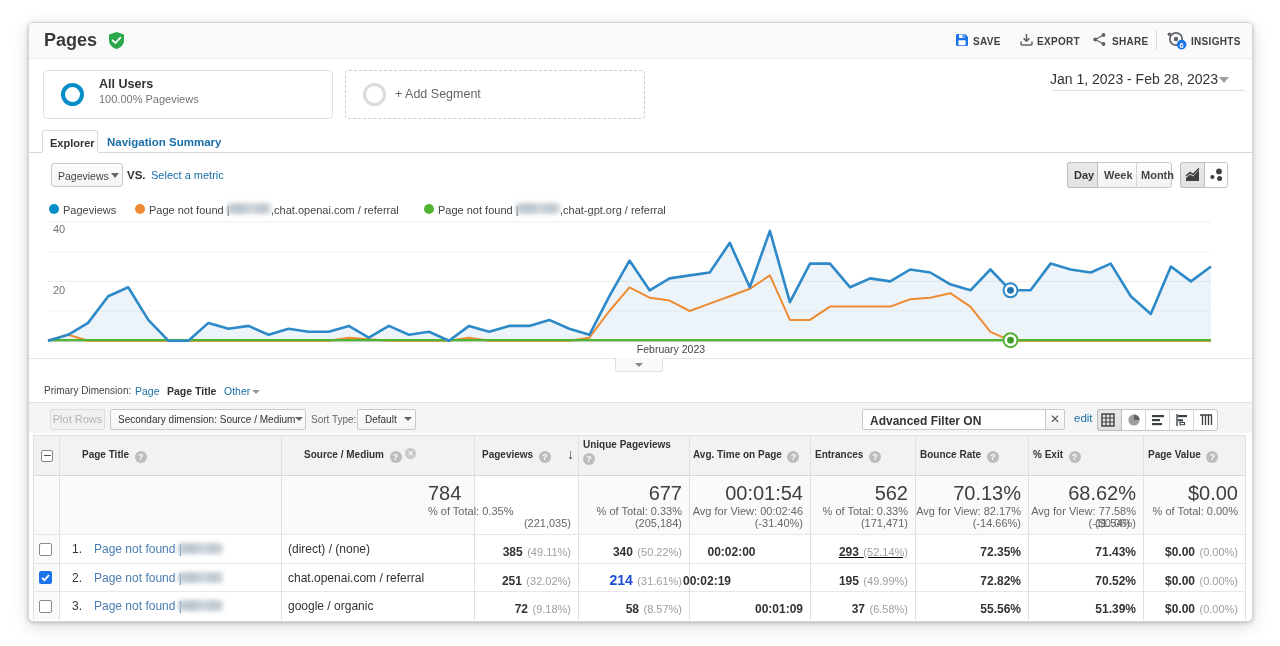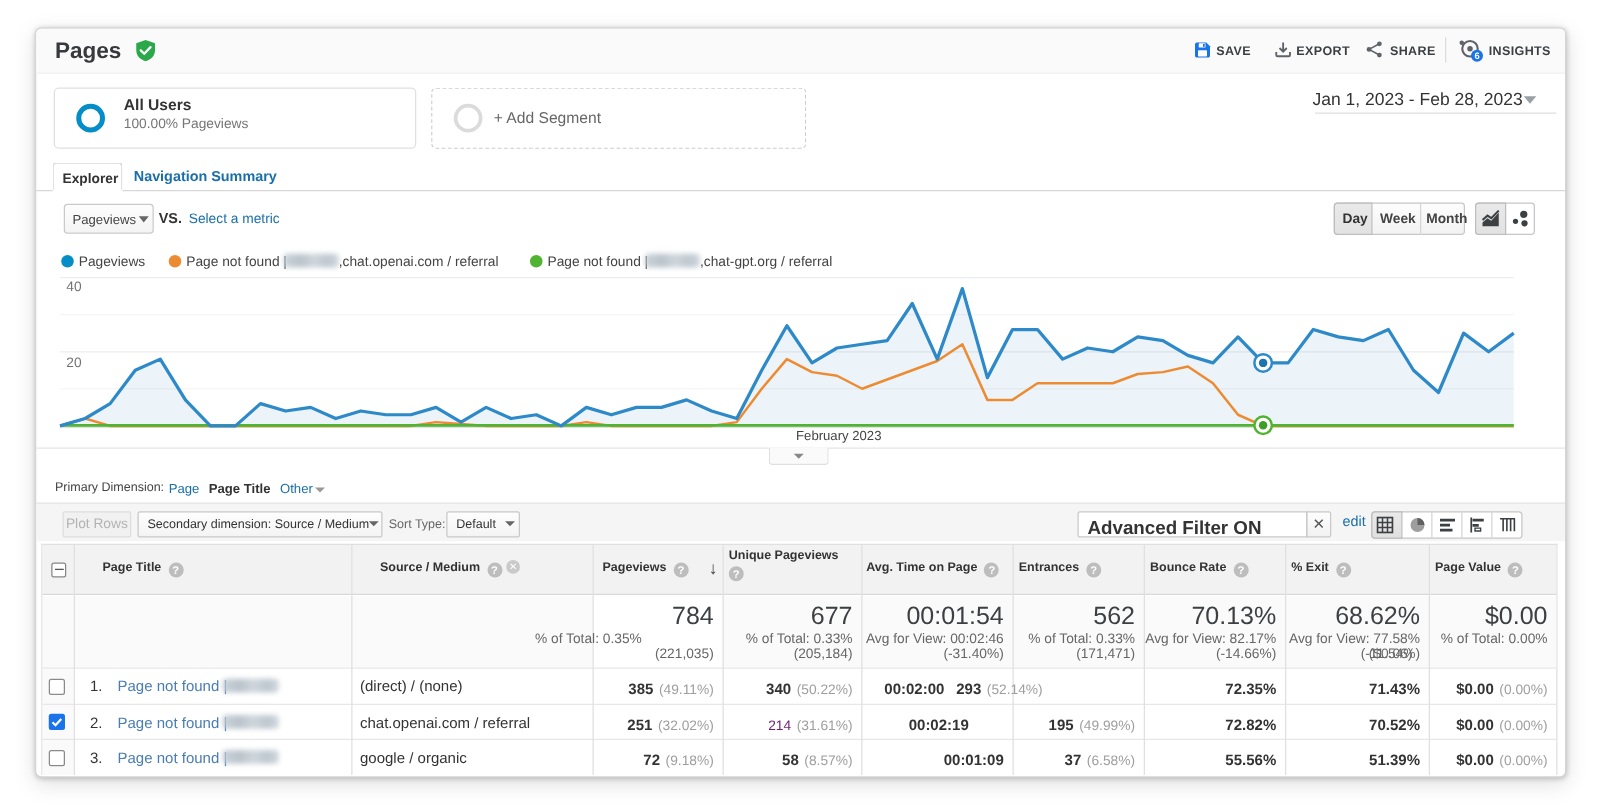--- a/index.html
+++ b/index.html
@@ -142,21 +142,21 @@
 <div class="abs" style="left:29px;top:402px;width:1223px;height:31px;background:#f5f5f5;border-top:1px solid #e3e3e3;box-sizing:border-box;"></div>
 <div class="abs" style="left:50px;top:409px;width:55px;height:21px;border:1px solid #ddd;border-radius:2px;background:#f1f1f1;box-sizing:border-box;text-align:center;font-size:11px;color:#b3b3b3;line-height:19px;">Plot Rows</div>
 <div class="btn" style="left:110px;top:409px;width:196px;height:21px;border-radius:2px;"></div>
 <div class="abs" style="left:118px;top:414px;font-size:10px;color:#333;">Secondary dimension: Source / Medium</div>
 <div class="abs" style="left:295px;top:417px;width:0;height:0;border-left:4px solid transparent;border-right:4px solid transparent;border-top:4px solid #666;"></div>
 <div class="abs" style="left:311px;top:414px;font-size:10px;color:#666;">Sort Type:</div>
 <div class="btn" style="left:357px;top:409px;width:59px;height:21px;border-radius:2px;"></div>
 <div class="abs" style="left:365px;top:414px;font-size:10px;color:#333;">Default</div>
 <div class="abs" style="left:404px;top:417px;width:0;height:0;border-left:4px solid transparent;border-right:4px solid transparent;border-top:4px solid #666;"></div>
 <div class="abs" style="left:862px;top:409px;width:184px;height:21px;border:1px solid #c9c9c9;background:#fff;box-sizing:border-box;border-radius:2px 0 0 2px;"></div>
-<div class="abs" style="left:870px;top:414px;font-size:15px;font-weight:bold;color:#333;">Advanced Filter ON</div>
+<div class="abs" style="left:870px;top:414px;font-size:12px;font-weight:bold;color:#333;">Advanced Filter ON</div>
 <div class="abs" style="left:1045px;top:409px;width:20px;height:21px;border:1px solid #c9c9c9;background:linear-gradient(#fdfdfd,#f2f2f2);box-sizing:border-box;border-radius:0 2px 2px 0;color:#555;font-size:12px;text-align:center;line-height:19px;">✕</div>
 <div class="abs" style="left:1074px;top:412px;font-size:11.5px;"><span class="lnk">edit</span></div>
 <div class="abs" style="left:1097px;top:409px;width:121px;height:22px;border:1px solid #c6c6c6;border-radius:3px;box-sizing:border-box;background:#fff;"></div>
 <div class="abs" style="left:1097px;top:409px;width:25px;height:22px;background:linear-gradient(#e9e9e9,#e0e0e0);border:1px solid #bdbdbd;box-sizing:border-box;border-radius:3px 0 0 3px;"></div>
 <svg class="abs" style="left:1101px;top:413px;" width="14" height="14" viewBox="0 0 14 14">
   <rect x="1" y="1" width="12" height="12" fill="none" stroke="#3c4043" stroke-width="1.4"></rect>
   <path d="M1 5 H13 M1 9 H13 M5 1 V13 M9 1 V13" stroke="#3c4043" stroke-width="1.2"></path>
 </svg>
 <div class="abs" style="left:1145px;top:409px;height:22px;border-left:1px solid #d5d5d5;"></div>
 <div class="abs" style="left:1169px;top:409px;height:22px;border-left:1px solid #d5d5d5;"></div>
@@ -203,21 +203,21 @@
 <div class="abs" style="left:304px;top:449px;font-size:10px;font-weight:bold;color:#333;">Source / Medium &nbsp;<span class="qm">?</span></div>
 <div class="abs" style="left:405px;top:448px;width:11px;height:11px;border-radius:50%;background:#c9c9c9;color:#fff;font-size:8px;text-align:center;line-height:11px;">✕</div>
 <div class="abs" style="left:482px;top:449px;font-size:10px;font-weight:bold;color:#333;">Pageviews &nbsp;<span class="qm">?</span></div>
 <div class="abs" style="left:567px;top:446px;font-size:14px;color:#444;font-weight:bold;">↓</div>
 <div class="abs" style="left:583px;top:439px;font-size:10px;font-weight:bold;color:#333;">Unique Pageviews<br><span class="qm" style="margin-top:3px;">?</span></div>
 <div class="abs" style="left:693px;top:449px;font-size:10px;font-weight:bold;color:#333;">Avg. Time on Page &nbsp;<span class="qm">?</span></div>
 <div class="abs" style="left:815px;top:449px;font-size:10px;font-weight:bold;color:#333;">Entrances &nbsp;<span class="qm">?</span></div>
 <div class="abs" style="left:920px;top:449px;font-size:10px;font-weight:bold;color:#333;">Bounce Rate &nbsp;<span class="qm">?</span></div>
 <div class="abs" style="left:1033px;top:449px;font-size:10px;font-weight:bold;color:#333;">% Exit &nbsp;<span class="qm">?</span></div>
 <div class="abs" style="left:1148px;top:449px;font-size:10px;font-weight:bold;color:#333;">Page Value &nbsp;<span class="qm">?</span></div>
-<div class="abs" style="left:428px;top:482px;width:143px;text-align:right;font-size:20px;color:#3c4043;">784</div>
+<div class="abs" style="left:428px;top:482px;width:143px;font-size:20px;color:#3c4043;">784</div>
 <div class="abs" style="left:428px;top:505px;width:143px;text-align:left;font-size:11px;color:#666;">% of Total: 0.35%</div>
 <div class="abs" style="left:428px;top:517px;width:143px;text-align:right;font-size:11px;color:#666;">(221,035)</div>
 <div class="abs" style="left:539px;top:482px;width:143px;text-align:right;font-size:20px;color:#3c4043;">677</div>
 <div class="abs" style="left:539px;top:505px;width:143px;text-align:right;font-size:11px;color:#666;">% of Total: 0.33%</div>
 <div class="abs" style="left:539px;top:517px;width:143px;text-align:right;font-size:11px;color:#666;">(205,184)</div>
 <div class="abs" style="left:660px;top:482px;width:143px;text-align:right;font-size:20px;color:#3c4043;">00:01:54</div>
 <div class="abs" style="left:660px;top:505px;width:143px;text-align:right;font-size:11px;color:#666;">Avg for View: 00:02:46</div>
 <div class="abs" style="left:660px;top:517px;width:143px;text-align:right;font-size:11px;color:#666;">(-31.40%)</div>
 <div class="abs" style="left:765px;top:482px;width:143px;text-align:right;font-size:20px;color:#3c4043;">562</div>
 <div class="abs" style="left:765px;top:505px;width:143px;text-align:right;font-size:11px;color:#666;">% of Total: 0.33%</div>
@@ -232,35 +232,35 @@
 <div class="abs" style="left:1095px;top:505px;width:143px;text-align:right;font-size:11px;color:#666;">% of Total: 0.00%</div>
 <div class="abs" style="left:1095px;top:517px;width:143px;text-align:left;font-size:11px;color:#666;">($0.06)</div>
 <div class="abs" style="left:39px;top:542.5px;width:13px;height:13px;border:1.5px solid #8a8a8a;border-radius:2px;background:#fff;box-sizing:border-box;"></div>
 <div class="abs" style="left:72px;top:542px;font-size:12px;color:#333;">1.</div>
 <div class="abs" style="left:94px;top:542px;font-size:12px;color:#4a7db1;">Page not found |</div>
 <div class="blur" style="left:178px;top:543px;width:45px;height:11px;"></div>
 <div class="abs" style="left:288px;top:542px;font-size:12px;color:#333;">(direct) / (none)</div>
 <div class="abs" style="left:428px;top:542px;width:143px;text-align:right;"><span style="font-size:12px;font-weight:bold;color:#333;">385</span> <span style="font-size:11px;color:#9e9e9e;">(49.11%)</span></div>
 <div class="abs" style="left:539px;top:542px;width:143px;text-align:right;"><span style="font-size:12px;font-weight:bold;color:#333;">340</span> <span style="font-size:11px;color:#9e9e9e;">(50.22%)</span></div>
 <div class="abs" style="left:660px;top:542px;width:143px;text-align:center;"><span style="font-size:12px;font-weight:bold;color:#333;">00:02:00</span></div>
-<div class="abs" style="left:765px;top:542px;width:143px;"><span style="font-size:12px;font-weight:bold;color:#333;">293</span> <span style="font-size:11px;color:#9e9e9e;">(52.14%)</span></div>
+<div class="abs" style="left:765px;top:542px;width:143px;text-align:right;text-decoration:underline;"><span style="font-size:12px;font-weight:bold;color:#333;">293</span> <span style="font-size:11px;color:#9e9e9e;">(52.14%)</span></div>
 <div class="abs" style="left:878px;top:542px;width:143px;text-align:right;"><span style="font-size:12px;font-weight:bold;color:#333;">72.35%</span></div>
 <div class="abs" style="left:993px;top:542px;width:143px;text-align:right;"><span style="font-size:12px;font-weight:bold;color:#333;">71.43%</span></div>
 <div class="abs" style="left:1095px;top:542px;width:143px;text-align:right;"><span style="font-size:12px;font-weight:bold;color:#333;">$0.00</span> <span style="font-size:11px;color:#9e9e9e;">(0.00%)</span></div>
 <div class="abs" style="left:39px;top:571.0px;width:13px;height:13px;background:#1a73e8;border-radius:2px;"></div>
 <svg class="abs" style="left:39px;top:571.0px;" width="13" height="13" viewBox="0 0 13 13">
     <path d="M3 6.8 L5.4 9.2 L10 4.2" stroke="#fff" stroke-width="1.8" fill="none"></path>
   </svg>
 <div class="abs" style="left:72px;top:570.5px;font-size:12px;color:#333;">2.</div>
 <div class="abs" style="left:94px;top:570.5px;font-size:12px;color:#4a7db1;">Page not found |</div>
 <div class="blur" style="left:178px;top:571.5px;width:45px;height:11px;"></div>
 <div class="abs" style="left:288px;top:570.5px;font-size:12px;color:#333;">chat.openai.com / referral</div>
 <div class="abs" style="left:428px;top:570.5px;width:143px;text-align:right;"><span style="font-size:12px;font-weight:bold;color:#333;">251</span> <span style="font-size:11px;color:#9e9e9e;">(32.02%)</span></div>
-<div class="abs" style="left:539px;top:570.5px;width:143px;text-align:right;"><span style="font-size:11px;font-weight:normal;color:#701a75;">214</span> <span style="font-size:11px;color:#9e9e9e;">(31.61%)</span></div>
-<div class="abs" style="left:632px;top:570.5px;width:143px;text-align:right;"><span style="font-size:12px;font-weight:bold;color:#333;">00:02:19</span></div>
+<div class="abs" style="left:539px;top:570.5px;width:143px;text-align:right;"><span style="font-size:14px;font-weight:bold;color:#1d4ed8;">214</span> <span style="font-size:11px;color:#9e9e9e;">(31.61%)</span></div>
+<div class="abs" style="left:683px;top:570.5px;width:143px;text-align:left;"><span style="font-size:12px;font-weight:bold;color:#333;">00:02:19</span></div>
 <div class="abs" style="left:765px;top:570.5px;width:143px;text-align:right;"><span style="font-size:12px;font-weight:bold;color:#333;">195</span> <span style="font-size:11px;color:#9e9e9e;">(49.99%)</span></div>
 <div class="abs" style="left:878px;top:570.5px;width:143px;text-align:right;"><span style="font-size:12px;font-weight:bold;color:#333;">72.82%</span></div>
 <div class="abs" style="left:993px;top:570.5px;width:143px;text-align:right;"><span style="font-size:12px;font-weight:bold;color:#333;">70.52%</span></div>
 <div class="abs" style="left:1095px;top:570.5px;width:143px;text-align:right;"><span style="font-size:12px;font-weight:bold;color:#333;">$0.00</span> <span style="font-size:11px;color:#9e9e9e;">(0.00%)</span></div>
 <div class="abs" style="left:39px;top:599.5px;width:13px;height:13px;border:1.5px solid #8a8a8a;border-radius:2px;background:#fff;box-sizing:border-box;"></div>
 <div class="abs" style="left:72px;top:599px;font-size:12px;color:#333;">3.</div>
 <div class="abs" style="left:94px;top:599px;font-size:12px;color:#4a7db1;">Page not found |</div>
 <div class="blur" style="left:178px;top:600px;width:45px;height:11px;"></div>
 <div class="abs" style="left:288px;top:599px;font-size:12px;color:#333;">google / organic</div>
 <div class="abs" style="left:428px;top:599px;width:143px;text-align:right;"><span style="font-size:12px;font-weight:bold;color:#333;">72</span> <span style="font-size:11px;color:#9e9e9e;">(9.18%)</span></div>

